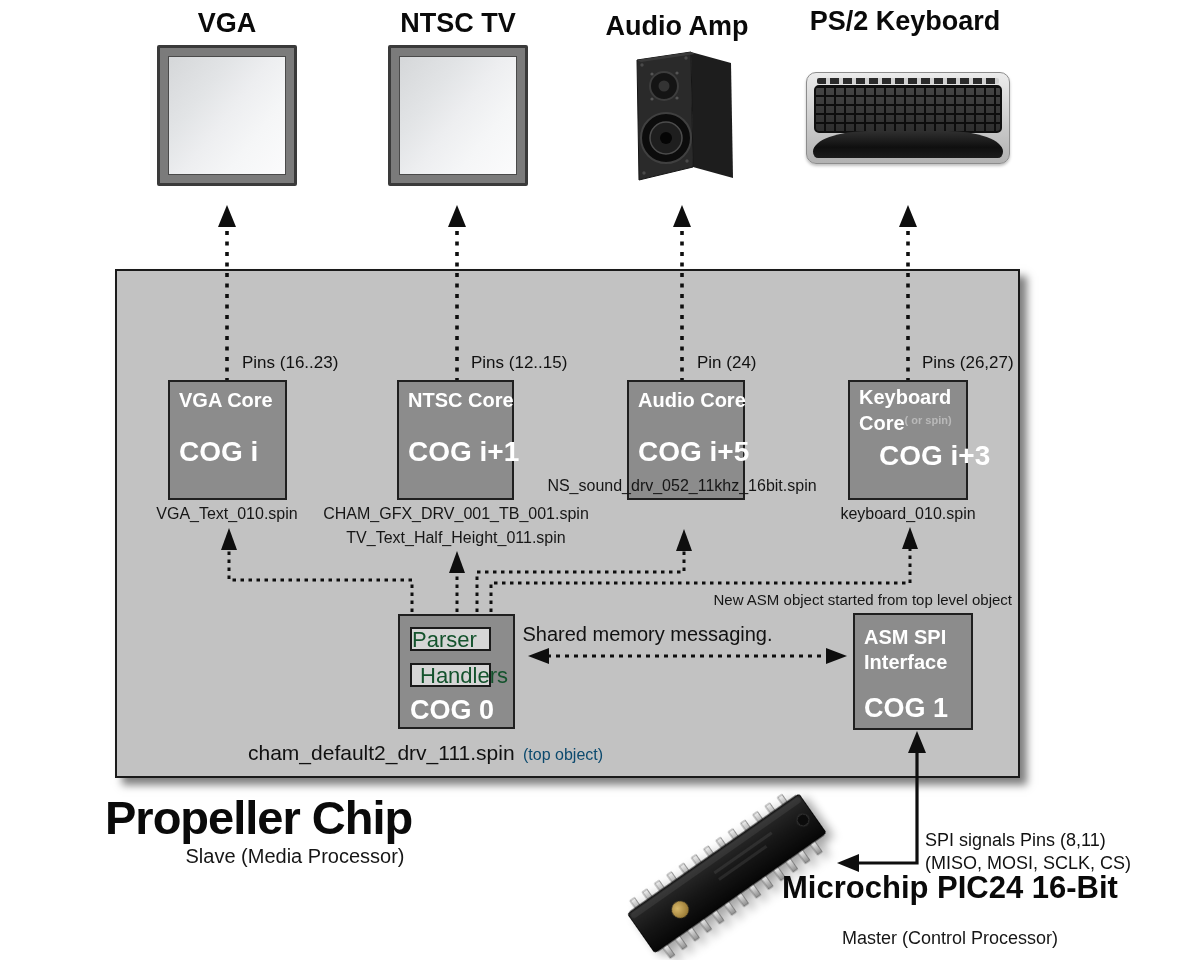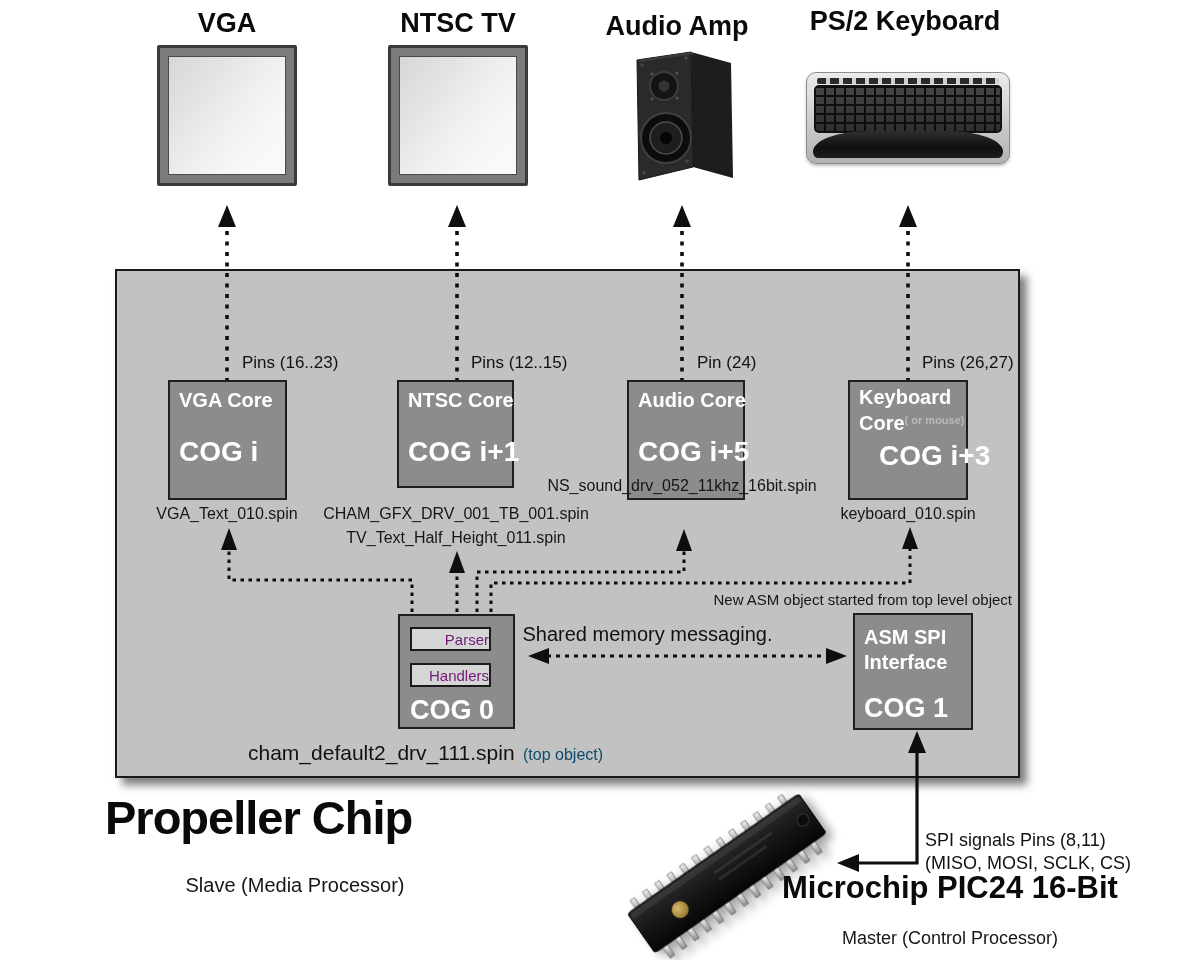--- a/index.html
+++ b/index.html
@@ -23,21 +23,21 @@
   .corebox{
     background:#8c8c8c;border:2px solid #1f1f1f;box-sizing:border-box;color:#fff;
   }
   .core-name{position:absolute;left:9px;top:6px;font-size:20px;font-weight:bold;color:#fff;line-height:24px;white-space:nowrap;}
   .core-cog{position:absolute;left:9px;top:54px;font-size:28px;font-weight:bold;color:#fff;white-space:nowrap;}
   .core-note{font-size:11px;font-weight:bold;color:#b9b9b9;vertical-align:6px;letter-spacing:0px;}
   .pins-label{font-size:17px;color:#111;white-space:nowrap;}
   .spin-label{font-size:16px;color:#161616;text-align:center;white-space:nowrap;}
   .subbox{
     position:absolute;left:10px;width:81px;height:24px;background:#d6d6d6;border:2px solid #1a1a1a;
-    box-sizing:border-box;font-size:15px;text-align:right;line-height:21px;color:#701a75;
+    box-sizing:border-box;font-size:22px;text-align:left;line-height:21px;color:#14532d;
   }
   .cogbig{font-size:27px;font-weight:bold;color:#fff;white-space:nowrap;}
   .annot{font-size:15px;color:#161616;white-space:nowrap;}
   .kb-body{background:linear-gradient(#ececec,#b2b2b2);border:1px solid #8d8d8d;border-radius:10px;box-shadow:0 2px 3px rgba(0,0,0,.25);}
   .kb-keys{
     position:absolute;left:7px;right:7px;top:12px;height:48px;border-radius:5px;
     background:
       repeating-linear-gradient(90deg, transparent 0 8px, #0d0d0d 8px 10px),
       repeating-linear-gradient(0deg, transparent 0 7px, #0d0d0d 7px 9px),
       linear-gradient(#454545,#2e2e2e);
@@ -50,21 +50,21 @@
   }
   .kb-palm{
     position:absolute;left:6px;right:6px;bottom:5px;height:27px;
     background:linear-gradient(#303030,#0f0f0f 60%,#1c1c1c);
     border-radius:46% 46% 8px 8px / 120% 120% 10px 10px;
   }
   .pic-chip{transform:rotate(-35deg);filter:drop-shadow(4px 7px 5px rgba(0,0,0,0.35));}
   .spi-text{font-size:18px;line-height:23px;color:#111;white-space:nowrap;}
   .title-xl{font-size:47px;font-weight:bold;color:#0a0a0a;white-space:nowrap;letter-spacing:-1px;}
   .title-lg{font-size:31px;font-weight:bold;color:#0a0a0a;white-space:nowrap;}
-  .subtitle{font-size:20px;color:#161616;text-align:center;white-space:nowrap;margin-top:29px;}
+  .subtitle{font-size:20px;color:#161616;text-align:center;white-space:nowrap;}
   .subtitle-sm{font-size:18px;color:#161616;text-align:center;white-space:nowrap;}
   svg.overlay{pointer-events:none;}
 </style>
 </head>
 <body>
 
 <div id="canvas">
 
   <div class="abs dev-label" style="left:157px;top:8px;width:140px;">VGA</div>
   <div class="abs dev-label" style="left:388px;top:8px;width:140px;">NTSC TV</div>
@@ -148,32 +148,32 @@
 
   <div class="abs pins-label" style="left:242px;top:353px;">Pins (16..23)</div>
   <div class="abs pins-label" style="left:471px;top:353px;">Pins (12..15)</div>
   <div class="abs pins-label" style="left:697px;top:353px;">Pin (24)</div>
   <div class="abs pins-label" style="left:922px;top:353px;">Pins (26,27)</div>
 
   <div class="abs corebox" style="left:168px;top:380px;width:119px;height:120px;">
     <div class="core-name">VGA Core</div>
     <div class="core-cog">COG i</div>
   </div>
-  <div class="abs corebox" style="left:397px;top:380px;width:117px;height:108px;">
+  <div class="abs corebox" style="left:397px;top:380px;width:117px;height:120px;">
     <div class="core-name">NTSC Core</div>
     <div class="core-cog">COG i+1</div>
   </div>
   <div class="abs corebox" style="left:627px;top:380px;width:118px;height:120px;">
     <div class="core-name">Audio Core</div>
     <div class="core-cog">COG i+5</div>
   </div>
   <div class="abs corebox" style="left:848px;top:380px;width:120px;height:120px;">
     <div class="core-name" style="top:4px;line-height:23px;">
       <span>Keyboard</span><br>
-      <span>Core</span><span class="core-note">( or mouse)</span>
+      <span>Core</span><span class="core-note">( or spin)</span>
     </div>
     <div class="core-cog" style="top:58px;margin-left:20px;">COG i+3</div>
   </div>
 
   <div class="abs spin-label" style="left:127px;top:505px;width:200px;">VGA_Text_010.spin</div>
   <div class="abs spin-label" style="left:306px;top:505px;width:300px;">CHAM_GFX_DRV_001_TB_001.spin</div>
   <div class="abs spin-label" style="left:306px;top:529px;width:300px;">TV_Text_Half_Height_011.spin</div>
   <div class="abs spin-label" style="left:532px;top:477px;width:300px;">NS_sound_drv_052_11khz_16bit.spin</div>
   <div class="abs spin-label" style="left:808px;top:505px;width:200px;">keyboard_010.spin</div>
 

